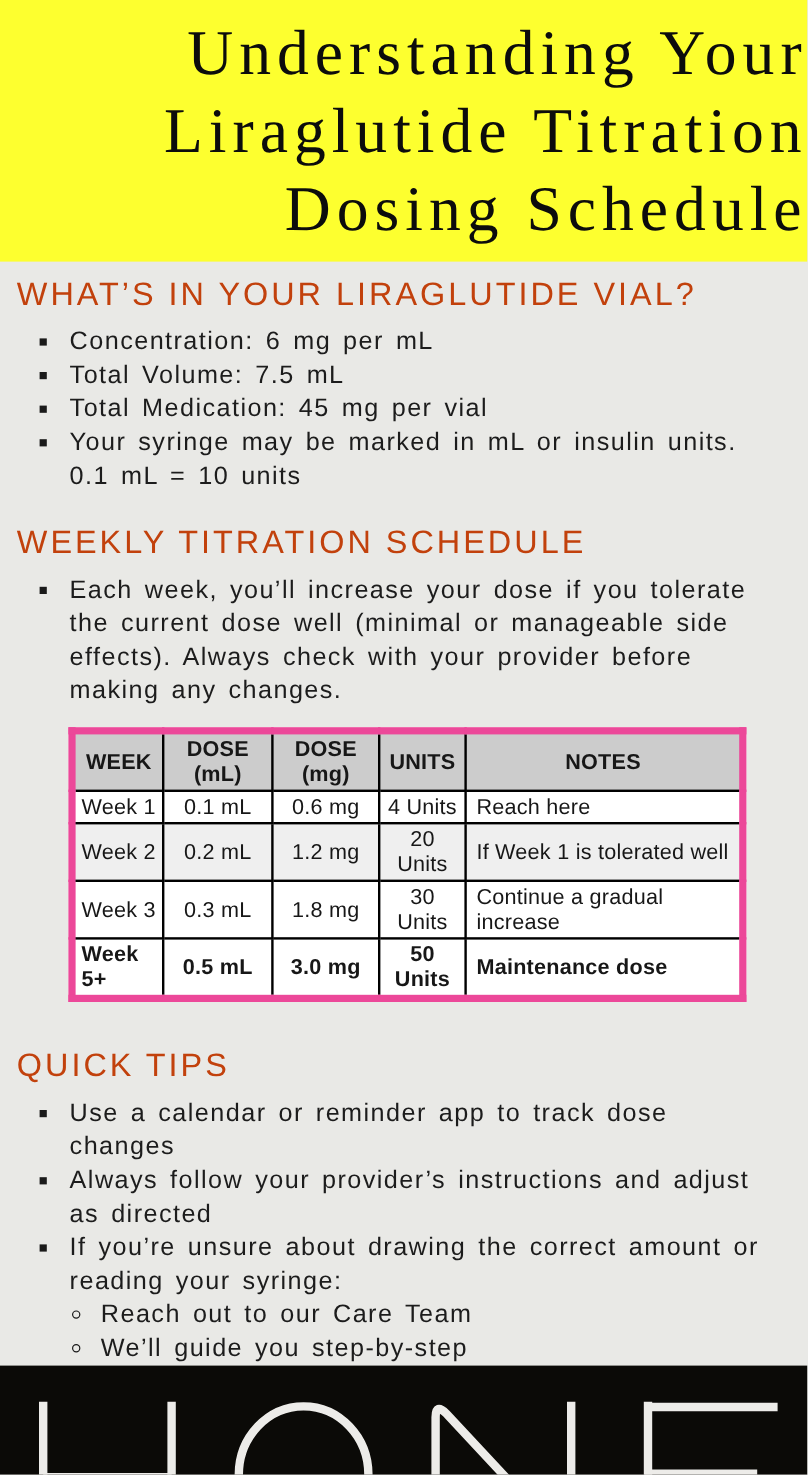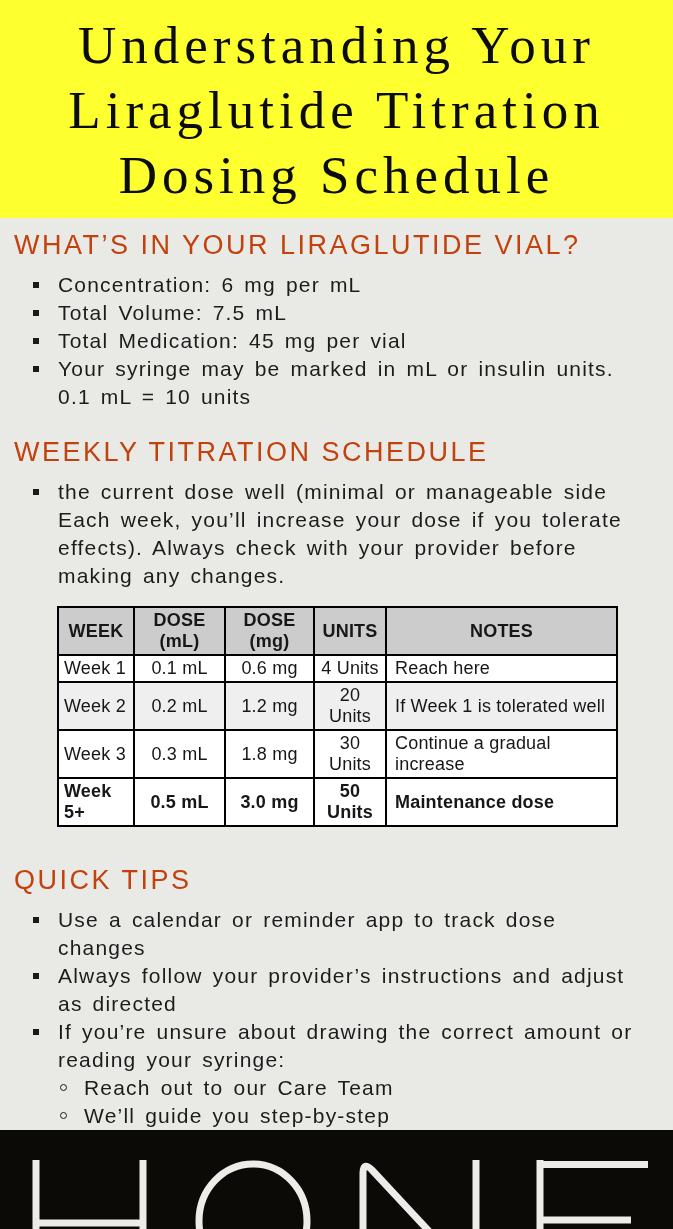--- a/index.html
+++ b/index.html
@@ -26,20 +26,21 @@
     padding-top: 13px;
     flex: none;
   }
   .banner h1 {
     font-family: "Liberation Serif", serif;
     font-weight: 400;
     font-size: 53px;
     line-height: 65px;
     letter-spacing: 5px;
     color: #0c0c0c;
+    text-align: right;
   }
   .banner .tline { display: block; white-space: nowrap; }
 
   
   main { flex: 1 1 auto; padding: 12px 8px 0 14px; }
 
   h2 {
     font-weight: 400;
     font-size: 27px;
     letter-spacing: 2.5px;
@@ -75,21 +76,21 @@
     color: #1c1c1c;
   }
   .sub .btxt { margin-left: 17px; }
   .ln { display: block; }
 
   
   table {
     border-collapse: collapse;
     margin: 16px 0 0 43px;
     background: #ffffff;
-    border: 2px solid #ec4899;
+    border: 6px solid #ec4899;
   }
   th, td {
     border: 2px solid #000;
     font-size: 18px;
     letter-spacing: 0.2px;
     padding: 2px 4px;
     height: 25px;
     vertical-align: middle;
   }
   th {
@@ -162,22 +163,22 @@
         </div>
       </div>
     </section>
 
     <section class="sec-schedule">
       <h2>WEEKLY TITRATION SCHEDULE</h2>
       <div class="blist">
         <div class="b">
           <span class="sq"></span>
           <span class="btxt">
+            <span class="ln">Each week, you’ll increase your dose if you tolerate</span>
             <span class="ln">the current dose well (minimal or manageable side</span>
-            <span class="ln">Each week, you’ll increase your dose if you tolerate</span>
             <span class="ln">effects). Always check with your  provider before</span>
             <span class="ln">making any changes.</span>
           </span>
         </div>
       </div>
 
       <table>
         <colgroup>
           <col class="c-week">
             <col class="c-ml">

